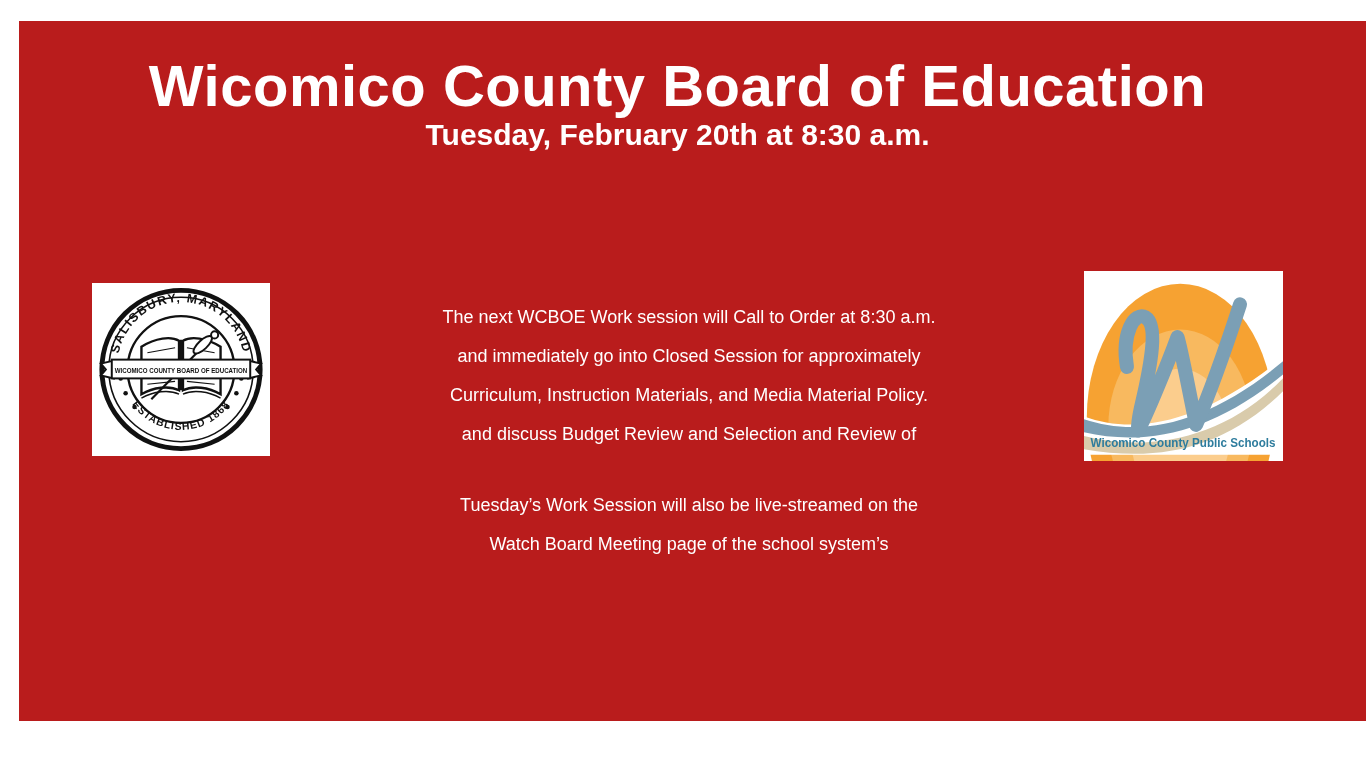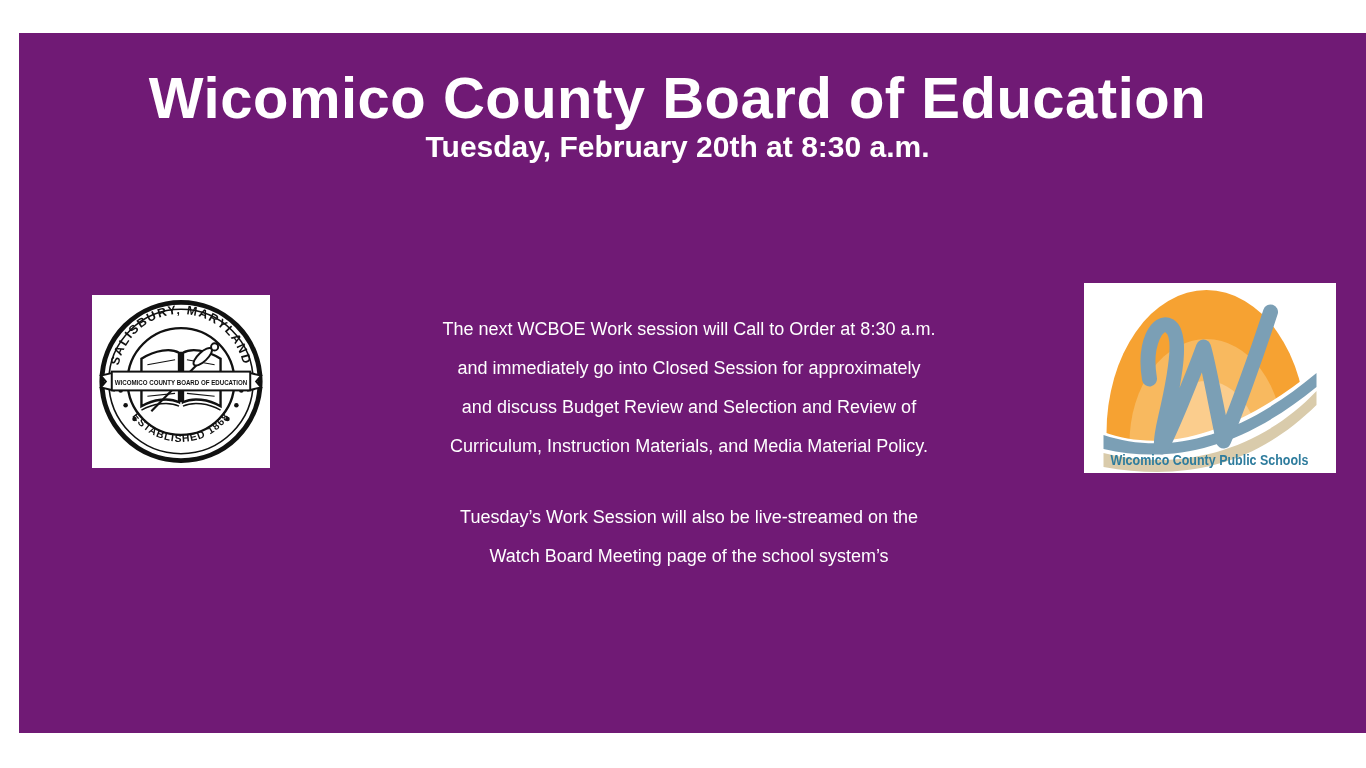--- a/index.html
+++ b/index.html
@@ -5,23 +5,23 @@
   * { margin: 0; padding: 0; box-sizing: border-box; }
   html, body { width: 1366px; height: 768px; }
   body {
     background: #ffffff;
     font-family: "Liberation Sans", "DejaVu Sans", sans-serif;
     overflow: hidden;
     position: relative;
   }
   .slide {
     position: absolute;
-    left: 19px; top: 33px; right: 0;
+    left: 19px; top: 21px; right: 0;
     height: 700px;
-    background: #701a75;
+    background: #b91c1c;
     color: #ffffff;
   }
   .title-block {
     position: absolute;
     top: 34px; left: 0; right: 30px;
     text-align: center;
   }
   .title-block h1 {
     font-weight: bold;
     font-size: 58px;
@@ -45,21 +45,21 @@
   .url {
     border-bottom: 2px solid #ffffff;
     padding-right: 10px;
     cursor: pointer;
   }
   .logo-box {
     position: absolute;
     background: #ffffff;
   }
   .seal-box  { left: 73px;  top: 262px; width: 178px; height: 173px; }
-  .wcps-box  { left: 1065px; top: 250px; width: 252px; height: 190px; }
+  .wcps-box  { left: 1065px; top: 250px; width: 199px; height: 190px; }
   .logo-box svg { display: block; width: 100%; height: 100%; }
   .seal-arc-top {
     font-family: "Liberation Sans", sans-serif;
     font-weight: bold; font-size: 12.5px; letter-spacing: 1.5px; fill: #111;
   }
   .seal-arc-bottom {
     font-family: "Liberation Sans", sans-serif;
     font-weight: bold; font-size: 10.5px; letter-spacing: 1px; fill: #111;
   }
   .seal-banner-text {
@@ -133,22 +133,22 @@
         <path d="M 158,78 L 171,81 L 166,87 L 171,93 L 158,96 Z" fill="#ffffff" stroke="#111" stroke-width="2"></path>
         <rect x="20" y="77" width="140" height="19" fill="#ffffff" stroke="#111" stroke-width="2"></rect>
         <text class="seal-banner-text" x="90" y="90.5" text-anchor="middle" textLength="134" lengthAdjust="spacingAndGlyphs">WICOMICO COUNTY BOARD OF EDUCATION</text>
       </g>
     </svg>
   </div>
 
   <div class="body-text">
     <p>The next WCBOE Work session will Call to Order at 8:30 a.m.</p>
     <p>and immediately go into Closed Session for approximately</p>
+    <p>Curriculum, Instruction Materials, and Media Material Policy.</p>
     <p>and discuss Budget Review and Selection and Review of</p>
-    <p>Curriculum, Instruction Materials, and Media Material Policy.</p>
     <div class="para-gap"></div>
     <p>Tuesday’s Work Session will also be live-streamed on the</p>
     <p>Watch Board Meeting page of the school system’s</p>
   </div>
 
   <div class="logo-box wcps-box">
     <svg viewBox="0 0 213 190" xmlns="http://www.w3.org/2000/svg">
 
       <g>
         <ellipse cx="103" cy="150" rx="100" ry="143" fill="#F6A232"></ellipse>

